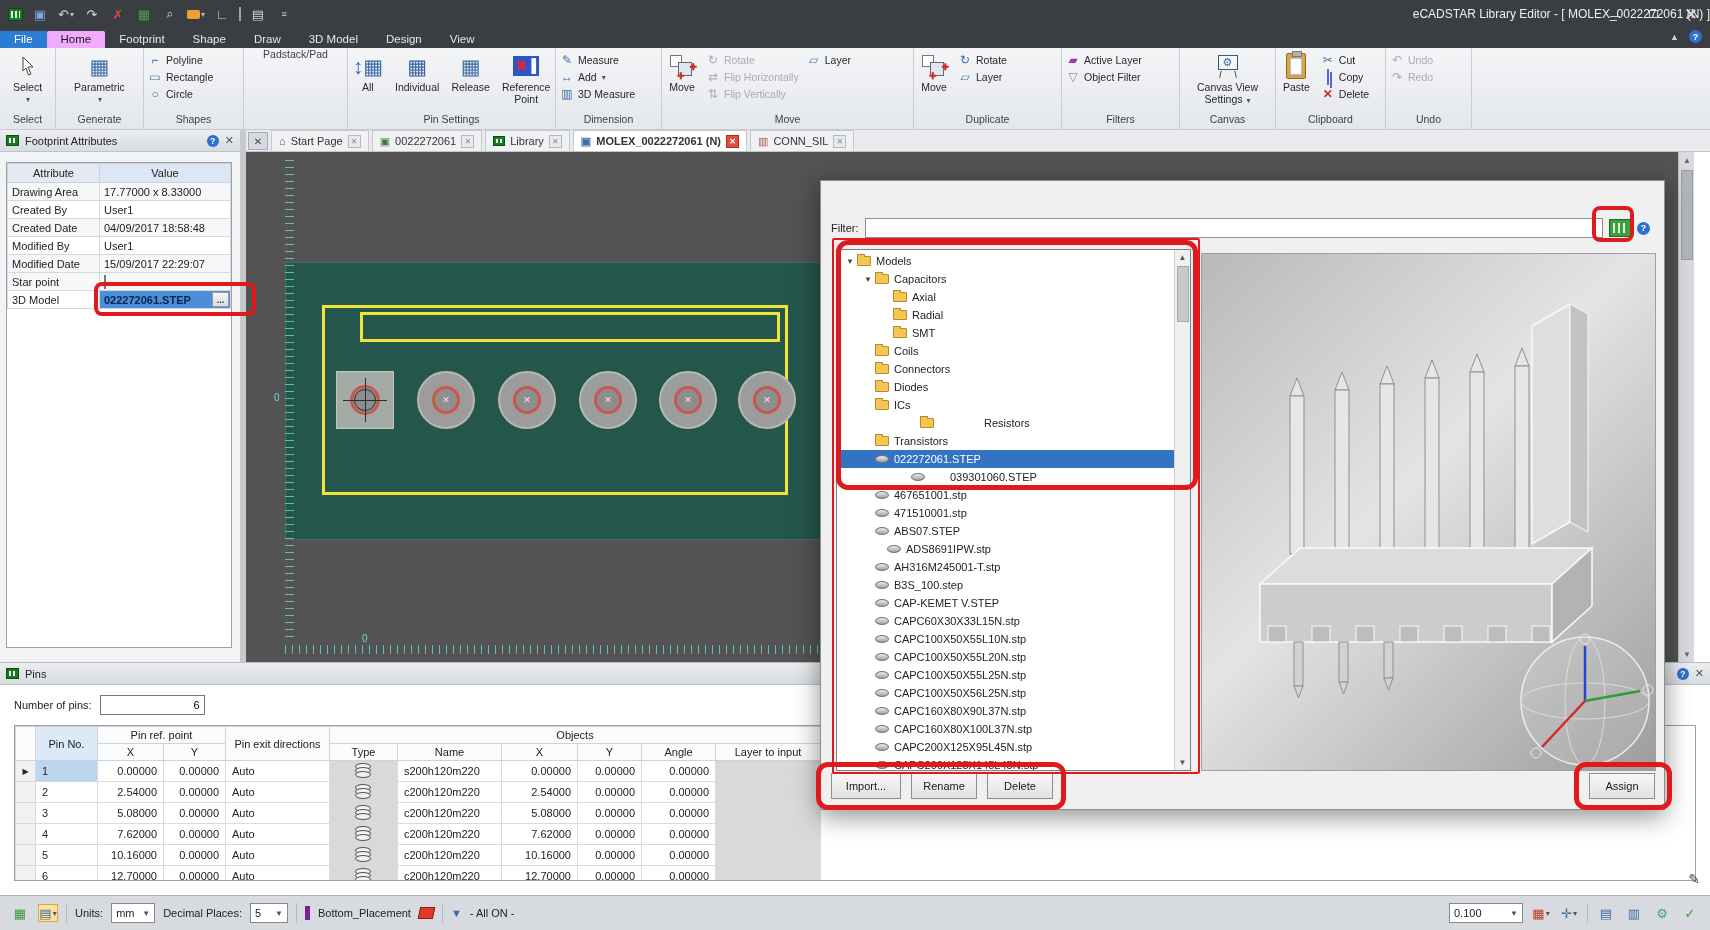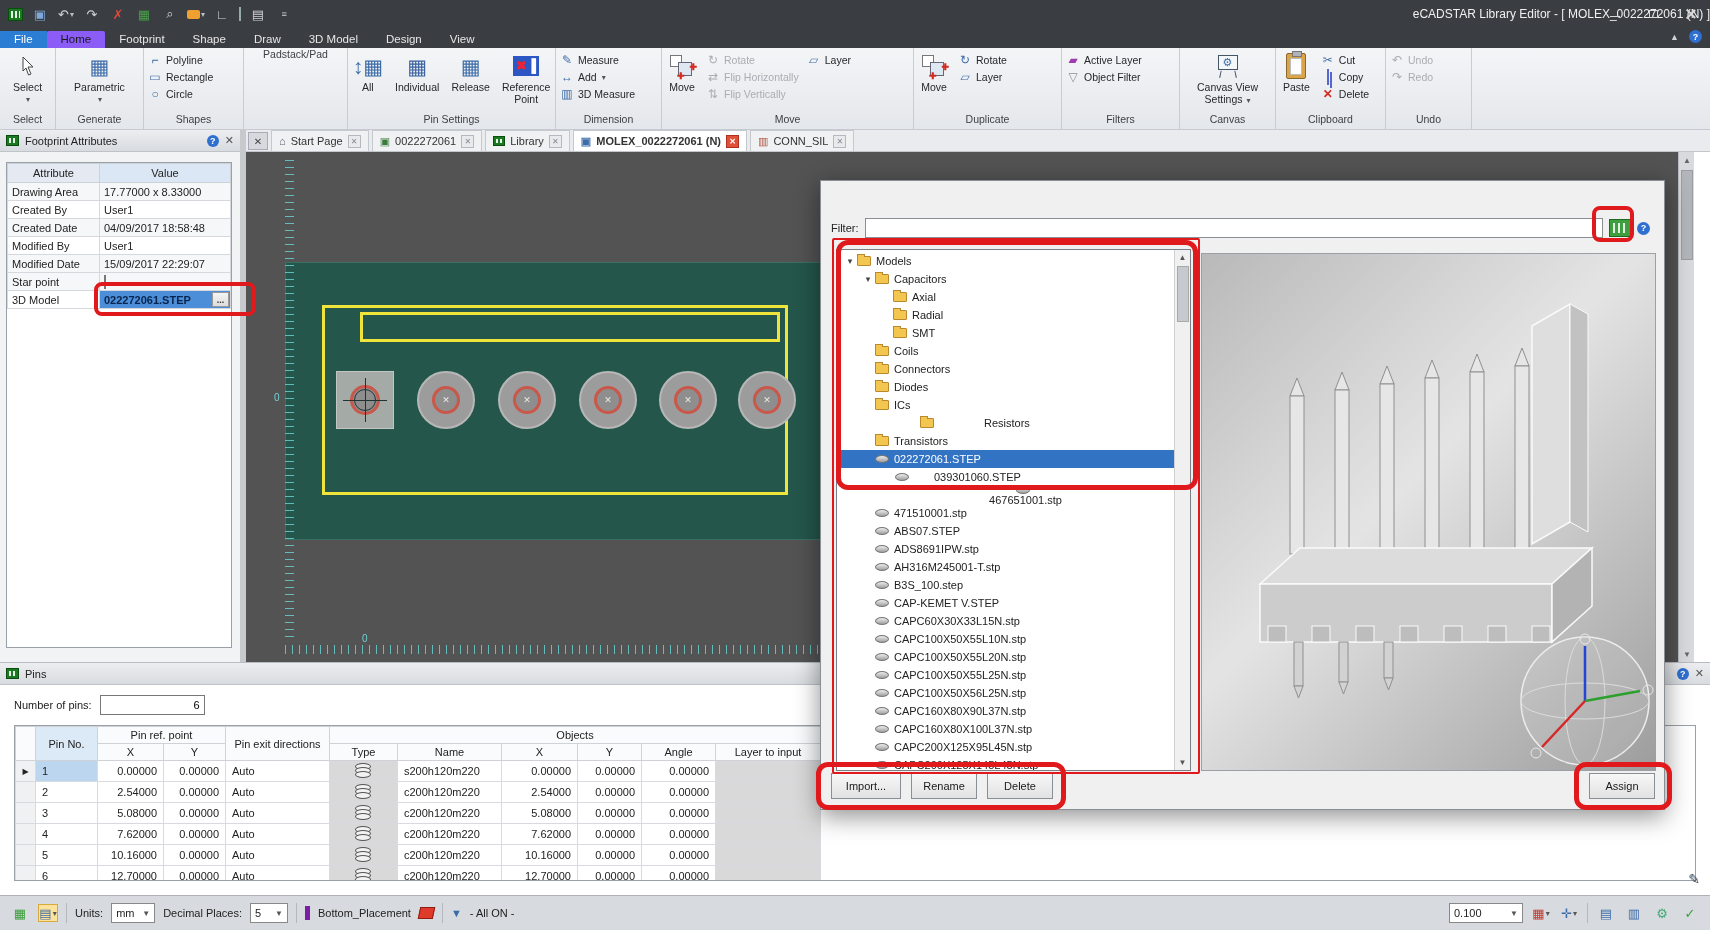--- a/index.html
+++ b/index.html
@@ -22,21 +22,21 @@
   .glyph-close::before,.glyph-close::after{content:"";position:absolute;left:4px;top:-1px;width:1.5px;height:12px;background:#d8d8d8;}
   .glyph-close::before{transform:rotate(45deg);} .glyph-close::after{transform:rotate(-45deg);}
   .bubble-ico{width:13px;height:9px;background:#f0a030;border-radius:2px;position:relative;}
   .bubble-ico::after{content:"";position:absolute;left:2px;bottom:-3px;border:3px solid transparent;border-top-color:#f0a030;}
   .img-ico{width:14px;height:11px;background:linear-gradient(120deg,#4a8fd4 55%,#58b05a 55%);border:1px solid #9aa;} 
 
   
   #menurow{position:absolute;left:0;top:28px;width:1710px;height:20px;background:#3a3d42;display:flex;align-items:flex-end;}
   .menutab{padding:2px 14px 3px 14px;color:#e6e6e6;font-size:11.5px;}
   .menutab.file{background:#2b7cd3;color:#fff;}
-  .menutab.active{background:#8b5cf6;color:#1a1a1a;border-radius:2px 2px 0 0;}
+  .menutab.active{background:#f0abfc;color:#1a1a1a;border-radius:2px 2px 0 0;}
   #menurow-right{position:absolute;right:8px;top:30px;display:flex;gap:10px;align-items:center;}
   .help-circ{width:13px;height:13px;border-radius:50%;background:#2f6fd0;color:#fff;font-size:9px;font-weight:bold;display:flex;align-items:center;justify-content:center;}
   .chev-up{color:#cfd3d8;font-size:9px;}
 
   
   #ribbon{position:absolute;left:0;top:48px;width:1710px;height:82px;background:linear-gradient(#f4f5f7,#e4e7eb);border-bottom:1px solid #c6cad0;display:flex;}
   .rg{height:100%;border-right:1px solid #c9cdd3;display:flex;flex-direction:column;}
   .rg-body{flex:1;display:flex;align-items:flex-start;padding:3px 4px 0 4px;gap:2px;}
   .rg-label{height:16px;text-align:center;font-size:10.5px;color:#3c3f44;padding-bottom:2px;}
   .bb{display:flex;flex-direction:column;align-items:center;justify-content:flex-start;gap:2px;padding:2px 3px;font-size:10.5px;color:#26282c;text-align:center;line-height:1.15;}
@@ -775,41 +775,41 @@
       <div class="mrow" style="padding-left: 24px;">
         <span class="arrow"></span>
         <span class="folder"></span>
         <span>Transistors</span>
       </div>
       <div class="mrow sel" style="padding-left: 24px;">
         <span class="arrow"></span>
         <span class="disc3d"></span>
         <span>022272061.STEP</span>
       </div>
-      <div class="mrow" style="padding-left: 24px; gap: 20px;">
+      <div class="mrow" style="padding-left: 40px; gap: 20px;">
         <span class="arrow"></span>
         <span class="disc3d"></span>
         <span>039301060.STEP</span>
       </div>
-      <div class="mrow" style="padding-left: 24px; flex-direction: column;">
+      <div class="mrow" style="padding-left: 24px;">
         <span class="arrow"></span>
         <span class="disc3d"></span>
         <span>467651001.stp</span>
       </div>
       <div class="mrow" style="padding-left: 24px;">
         <span class="arrow"></span>
         <span class="disc3d"></span>
         <span>471510001.stp</span>
       </div>
       <div class="mrow" style="padding-left: 24px;">
         <span class="arrow"></span>
         <span class="disc3d"></span>
         <span>ABS07.STEP</span>
       </div>
-      <div class="mrow" style="padding-left: 24px;">
+      <div class="mrow" style="padding-left: 36px;">
         <span class="arrow"></span>
         <span class="disc3d"></span>
         <span>ADS8691IPW.stp</span>
       </div>
       <div class="mrow" style="padding-left: 24px; text-align: center;">
         <span class="arrow"></span>
         <span class="disc3d"></span>
         <span>AH316M245001-T.stp</span>
       </div>
       <div class="mrow" style="padding-left: 24px;">

